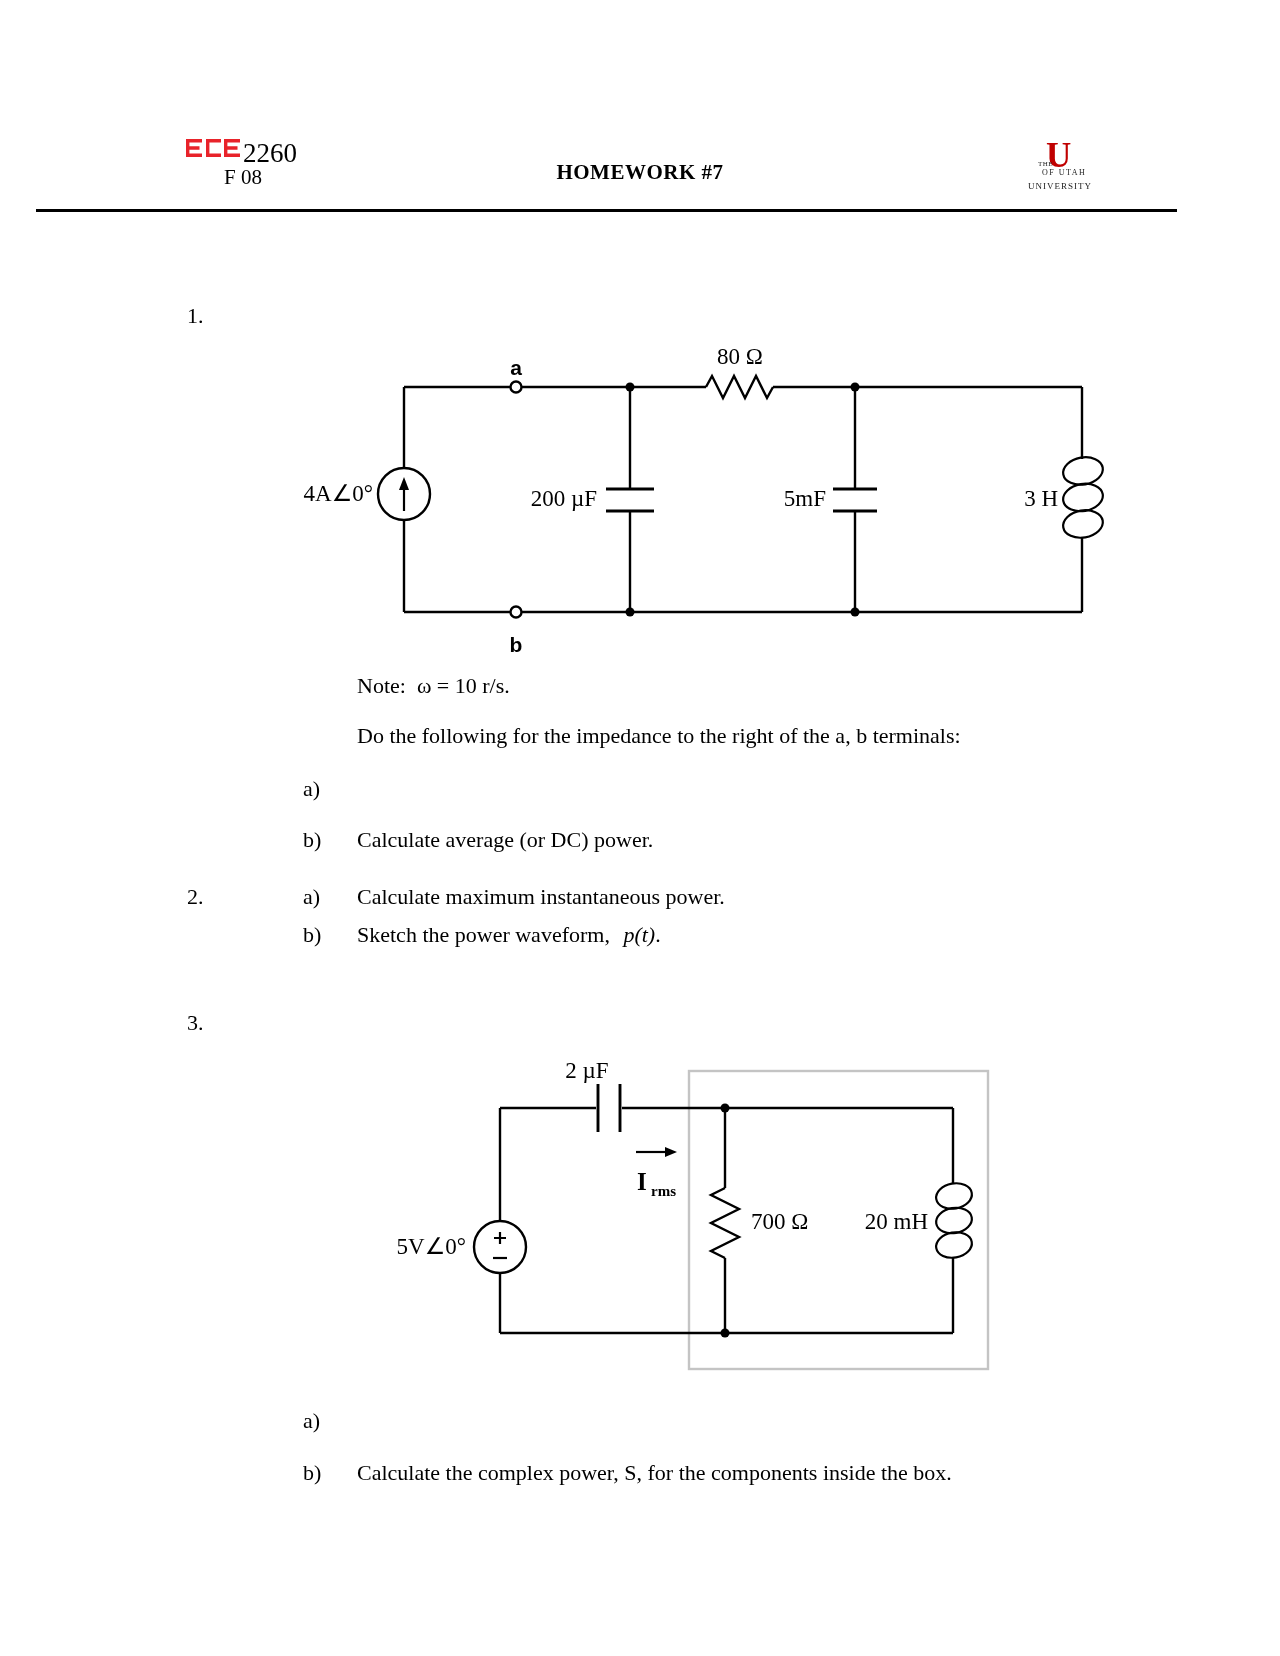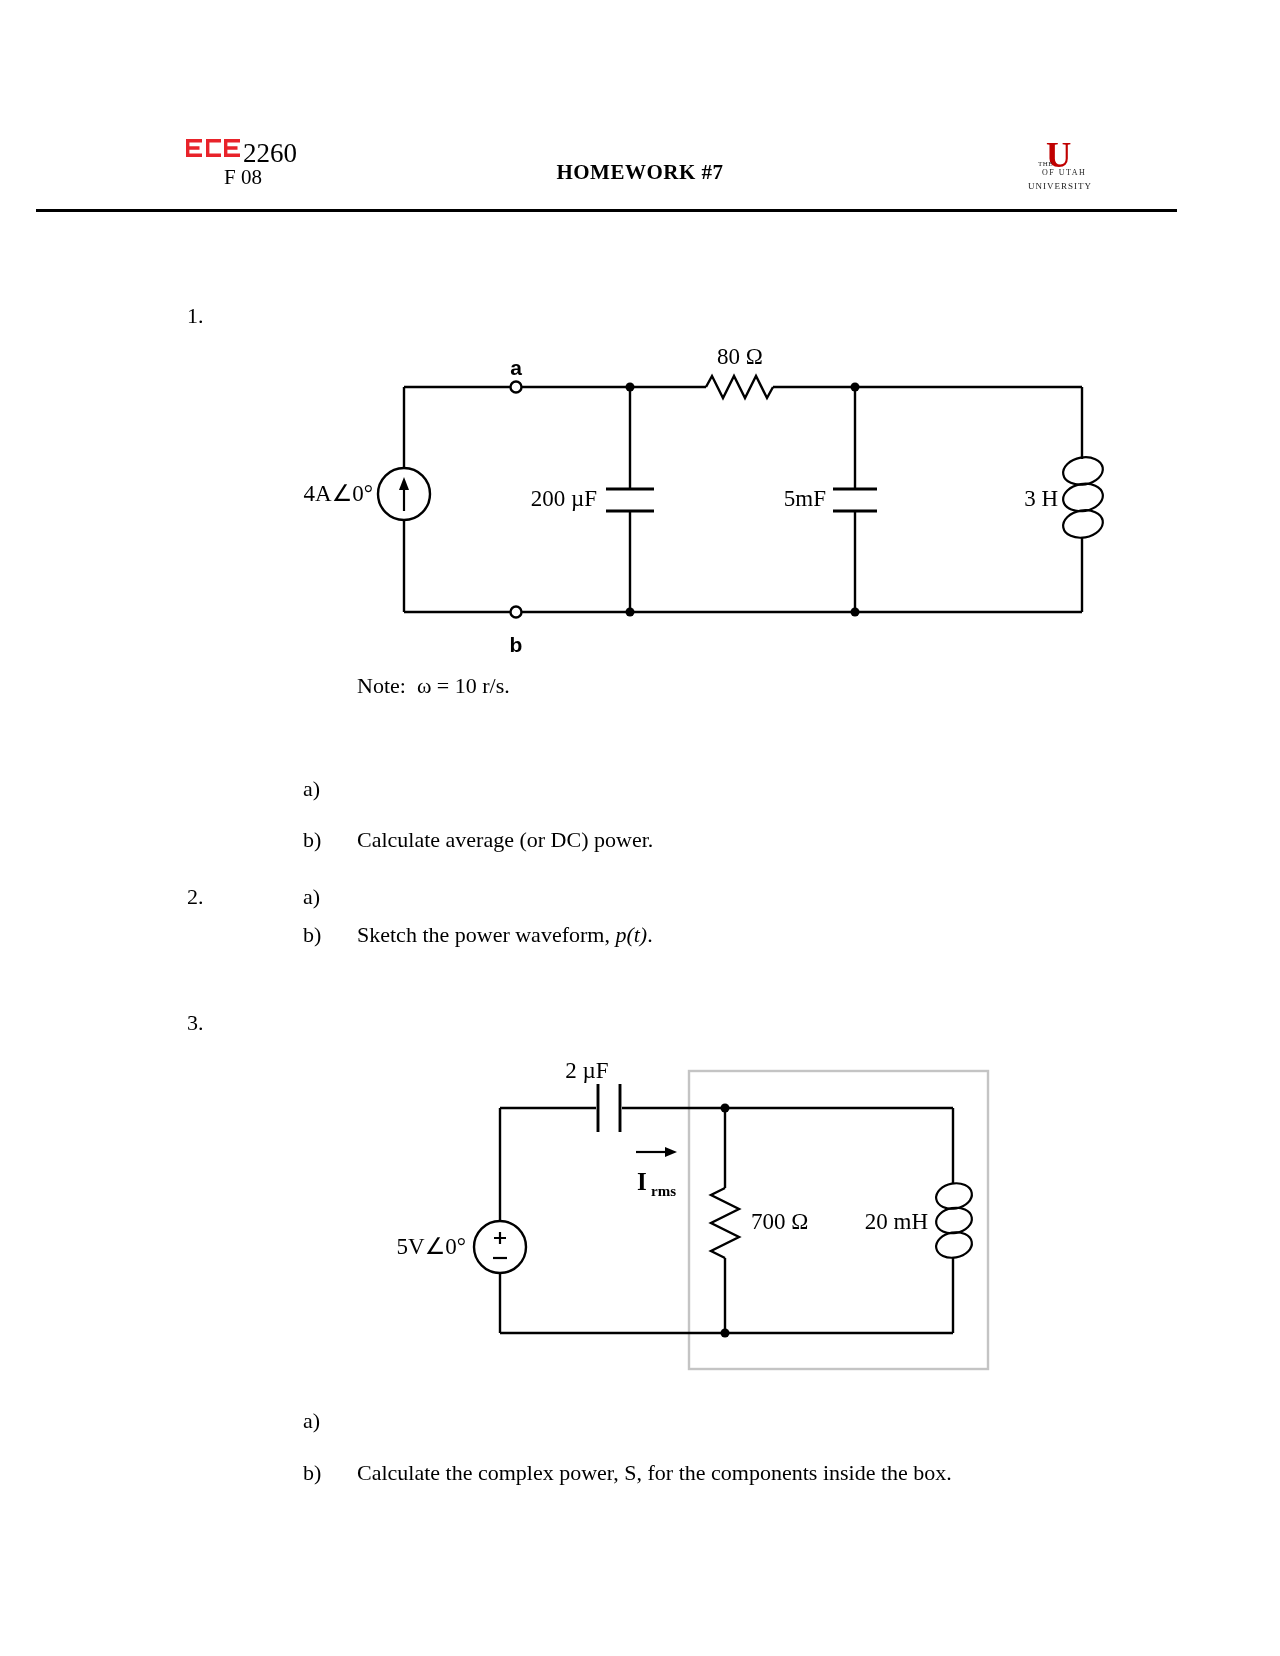--- a/index.html
+++ b/index.html
@@ -1,19 +1,19 @@
 <!DOCTYPE html>
 <html><head>
 <meta charset="utf-8">
 <style>
   html,body{margin:0;padding:0;background:#fff;}
   .page{position:relative;width:1280px;height:1656px;background:#ffffff;overflow:hidden;
         font-family:"Liberation Serif","DejaVu Serif",serif;color:#000;}
   .t{position:absolute;font-size:22px;line-height:26px;white-space:pre;}
-  .i{font-style:italic;}
+  .i{font-style:italic;margin-left:8px;}
   .sub{font-size:15px;vertical-align:-4px;}
   .bi{font-weight:bold;}
   .hr{position:absolute;left:36px;top:209px;width:1141px;height:3px;background:#000;}
   .title{position:absolute;left:0;top:160px;width:1280px;text-align:center;
          font-size:21px;font-weight:bold;letter-spacing:.5px;}
   .course{position:absolute;left:243px;top:138px;font-size:27px;}
   .term{position:absolute;left:224px;top:165px;font-size:21px;}
   .ulogo-u{position:absolute;left:1046px;top:138px;font-size:35px;font-weight:bold;color:#c00000;line-height:1;}
   .ulogo-the{position:absolute;left:1038px;top:160px;font-size:7px;letter-spacing:.5px;color:#222;}
   .ulogo-univ{position:absolute;left:1028px;top:169px;font-size:9px;letter-spacing:1px;color:#222;margin-top:12px;}
@@ -89,27 +89,29 @@
     </g>
     <text x="1058" y="506" text-anchor="end">3 H</text>
 
     <circle class="dot" cx="630" cy="387" r="4.5"></circle>
     <circle class="dot" cx="855" cy="387" r="4.5"></circle>
     <circle class="dot" cx="630" cy="612" r="4.5"></circle>
     <circle class="dot" cx="855" cy="612" r="4.5"></circle>
   </svg>
 
   <div class="t" style="left:357px;top:673px;">Note:  ω = 10 r/s.</div>
+  <div class="t" style="left:357px;top:723px;">Do the following for the impedance to the right of the a, b terminals:</div>
 
   <div class="t" style="left:303px;top:776px;">a)</div>
   <div class="t" style="left:303px;top:827px;">b)</div>
   <div class="t" style="left:357px;top:827px;">Calculate average (or DC) power.</div>
 
   <div class="t" style="left:187px;top:884px;">2.</div>
   <div class="t" style="left:303px;top:884px;">a)</div>
+  <div class="t" style="left:357px;top:884px;">Calculate maximum instantaneous power.</div>
   <div class="t" style="left:303px;top:922px;">b)</div>
   <div class="t" style="left:357px;top:922px;"><span>Sketch the power waveform, </span><span class="i">p(t)</span><span>.</span></div>
 
   <div class="t" style="left:187px;top:1010px;">3.</div>
 
   <svg class="circ" style="left:380px;top:1040px;" width="630" height="345" viewBox="380 1040 630 345">
 
     <rect class="graybox" x="689" y="1071" width="299" height="298"></rect>
 
     <path class="w" d="M500,1108 H596 M622,1108 H953 M500,1333 H953"></path>

